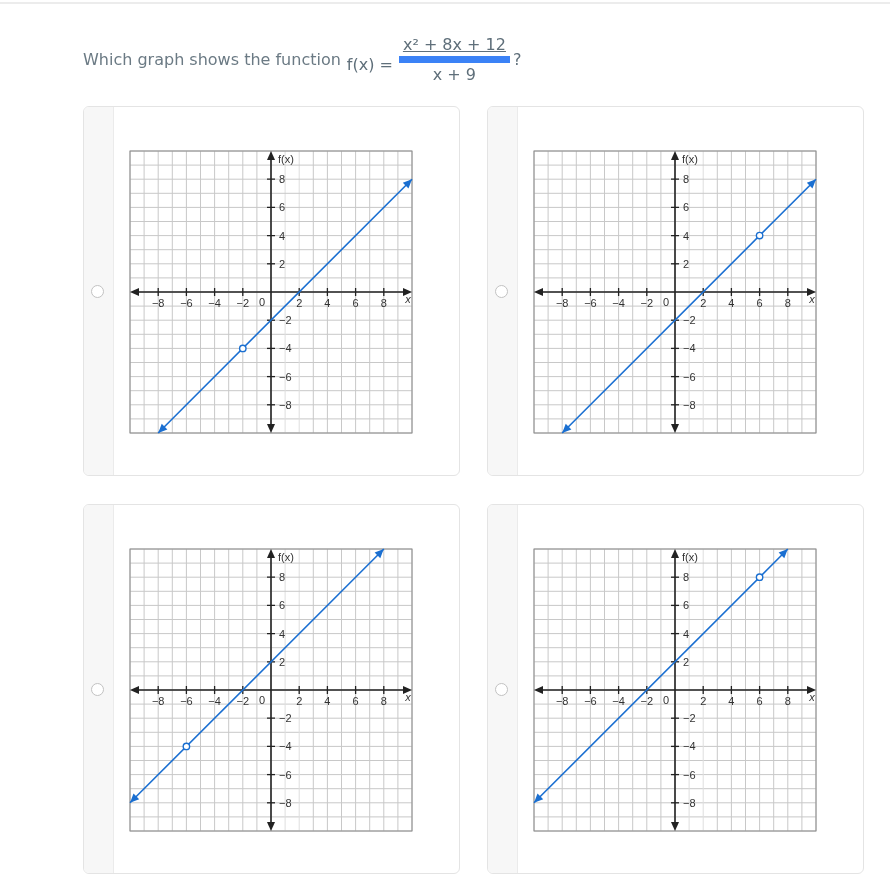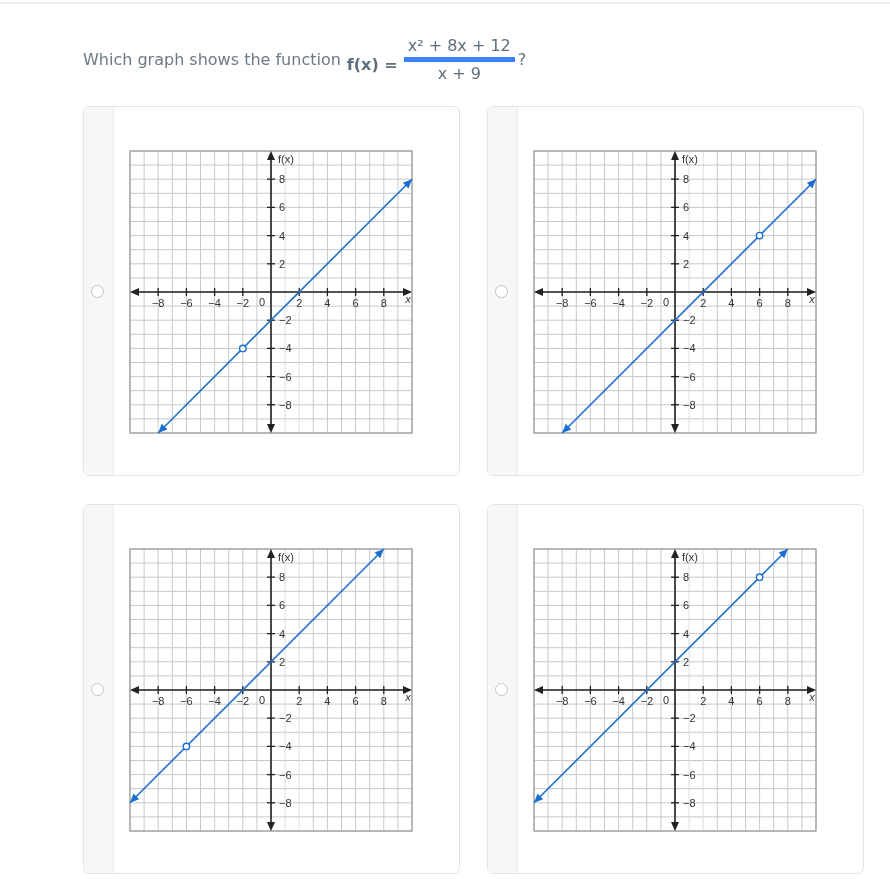--- a/index.html
+++ b/index.html
@@ -1,23 +1,23 @@
 <!DOCTYPE html>
 <html><head>
 <meta charset="utf-8">
 <style>
   html, body { margin: 0; padding: 0; background: #ffffff; }
   body { width: 890px; height: 879px; position: relative; overflow: hidden; font-family: "DejaVu Sans", sans-serif; }
   .top-rule { position: absolute; left: 0; top: 2px; width: 890px; height: 2px; background: #ececec; }
   .question { position: absolute; left: 83px; top: 34px; height: 50px; display: flex; align-items: center; color: #6b7a84; font-size: 16px; }
   .question .q-text { margin-right: 6px; }
   .math { font-family: "DejaVu Sans", sans-serif; color: #5f6f7a; display: flex; align-items: center; font-size: 16px; }
-  .math .fx { font-style: normal; margin-right: 4px; margin-top: 10px; font-weight: bold; }
+  .math .fx { font-style: normal; margin-right: 4px; margin-top: 10px; }
   .frac { display: inline-flex; flex-direction: column; align-items: center; margin: 0 2px; }
-  .frac .num { padding: 0 4px 2px 4px; border-bottom: 5px solid #3b82f6; white-space: nowrap; }
+  .frac .num { padding: 0 4px 2px 4px; border-bottom: 7px solid #3b82f6; white-space: nowrap; text-decoration: underline; }
   .frac .den { padding-top: 2px; white-space: nowrap; }
   .qmark { margin-left: 1px; margin-top: 0px; }
 
   .card { position: absolute; width: 377px; height: 370px; border: 1px solid #e4e4e4; border-radius: 6px; background: #fff; overflow: hidden; box-sizing: border-box; }
   .card .strip { position: absolute; left: 0; top: 0; bottom: 0; width: 29px; background: #f7f7f7; border-right: 1px solid #ebebeb; }
   .card .radio { position: absolute; left: 7px; top: 178px; width: 13px; height: 13px; border: 1px solid #c2c2c2; border-radius: 50%; background: #fff; box-sizing: border-box; cursor: pointer; }
   .card svg.graph { position: absolute; left: 45px; top: 43px; }
   .card.c3 svg.graph, .card.c4 svg.graph { top: 43px; }
 </style>
 </head>

